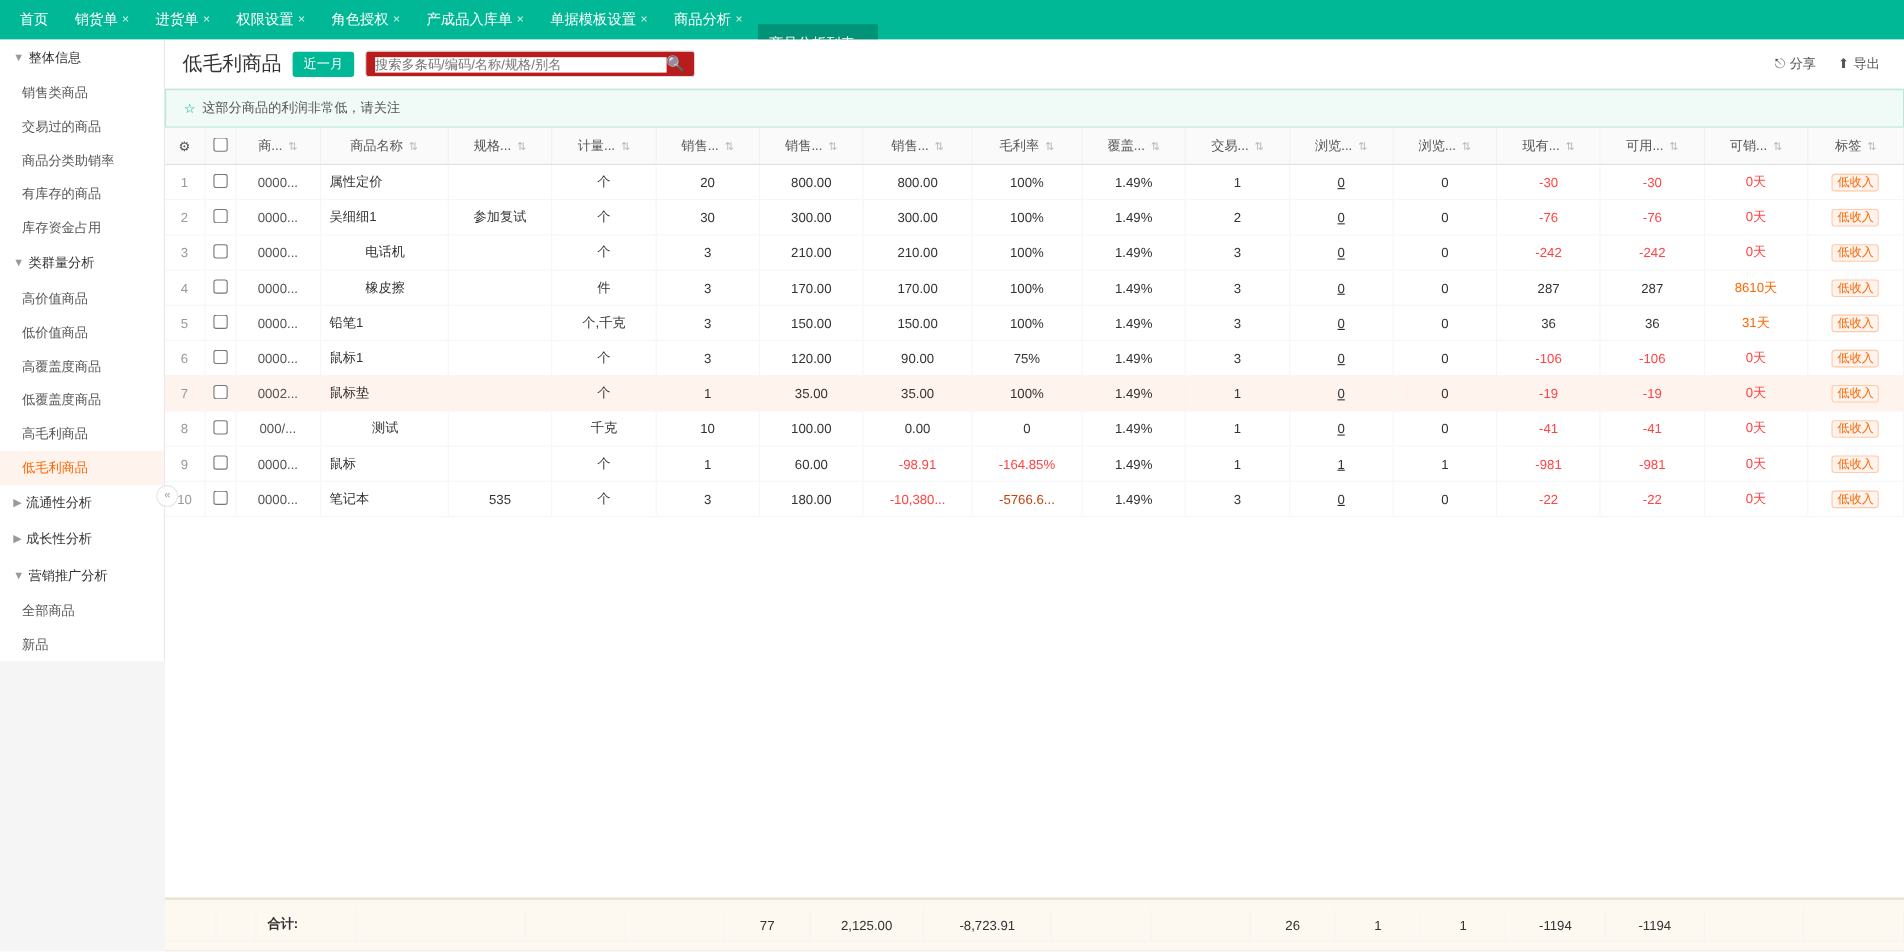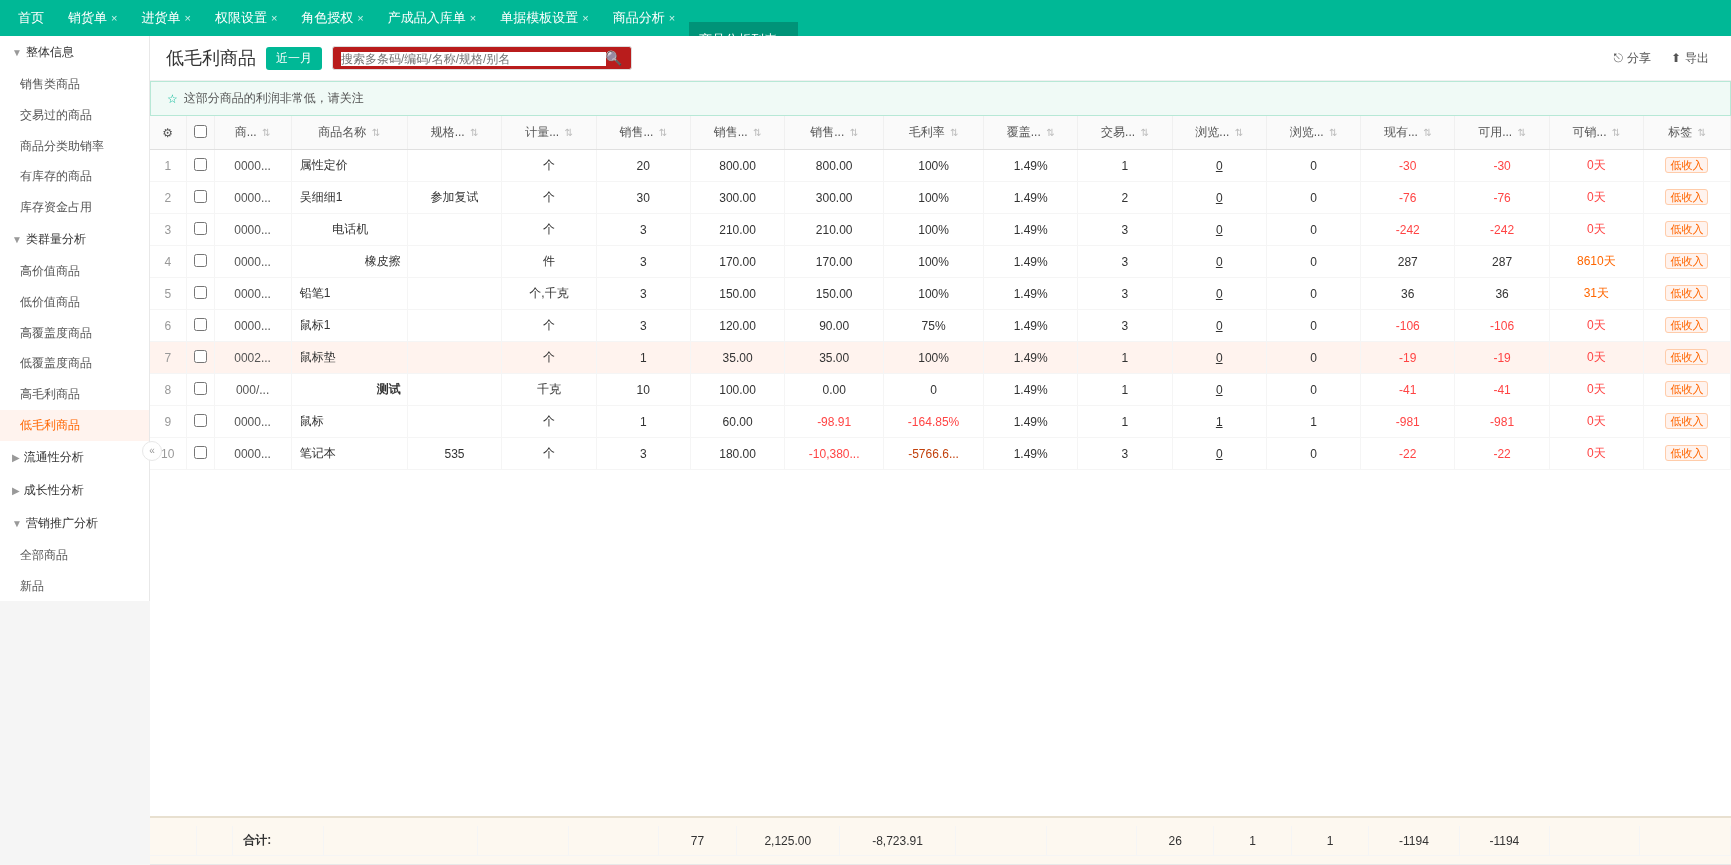--- a/index.html
+++ b/index.html
@@ -463,21 +463,21 @@
     <td>0</td>
     <td style="color:#ff4444">-242</td>
     <td style="color:#ff4444">-242</td>
     <td style="color:#ff4444">0天</td>
     <td><span class="orange-tag">低收入</span></td>
   </tr>
             <tr>
     <td style="color: rgb(153, 153, 153);">4</td>
     <td class="checkbox-cell"><input type="checkbox" style=""></td>
     <td style="color:#555">0000...</td>
-    <td style="text-align:right;padding-left:8px;">橡皮擦</td>
+    <td style="text-align:center;padding-left:8px;">橡皮擦</td>
     <td></td>
     <td>件</td>
     <td>3</td>
     <td>170.00</td>
     <td style="">170.00</td>
     <td style="">100%</td>
     <td>1.49%</td>
     <td>3</td>
     <td><span class="underline-link">0</span></td>
     <td>0</td>
@@ -543,21 +543,21 @@
     <td>0</td>
     <td style="color:#ff4444">-19</td>
     <td style="color:#ff4444">-19</td>
     <td style="color:#ff4444">0天</td>
     <td><span class="orange-tag">低收入</span></td>
   </tr>
             <tr>
     <td style="color: rgb(153, 153, 153);">8</td>
     <td class="checkbox-cell"><input type="checkbox" style=""></td>
     <td style="color:#555">000/...</td>
-    <td style="text-align:right;padding-left:8px;font-weight:bold;">测试</td>
+    <td style="text-align:center;padding-left:8px;">测试</td>
     <td></td>
     <td>千克</td>
     <td>10</td>
     <td>100.00</td>
     <td style="">0.00</td>
     <td style="">0</td>
     <td>1.49%</td>
     <td>1</td>
     <td><span class="underline-link">0</span></td>
     <td>0</td>

